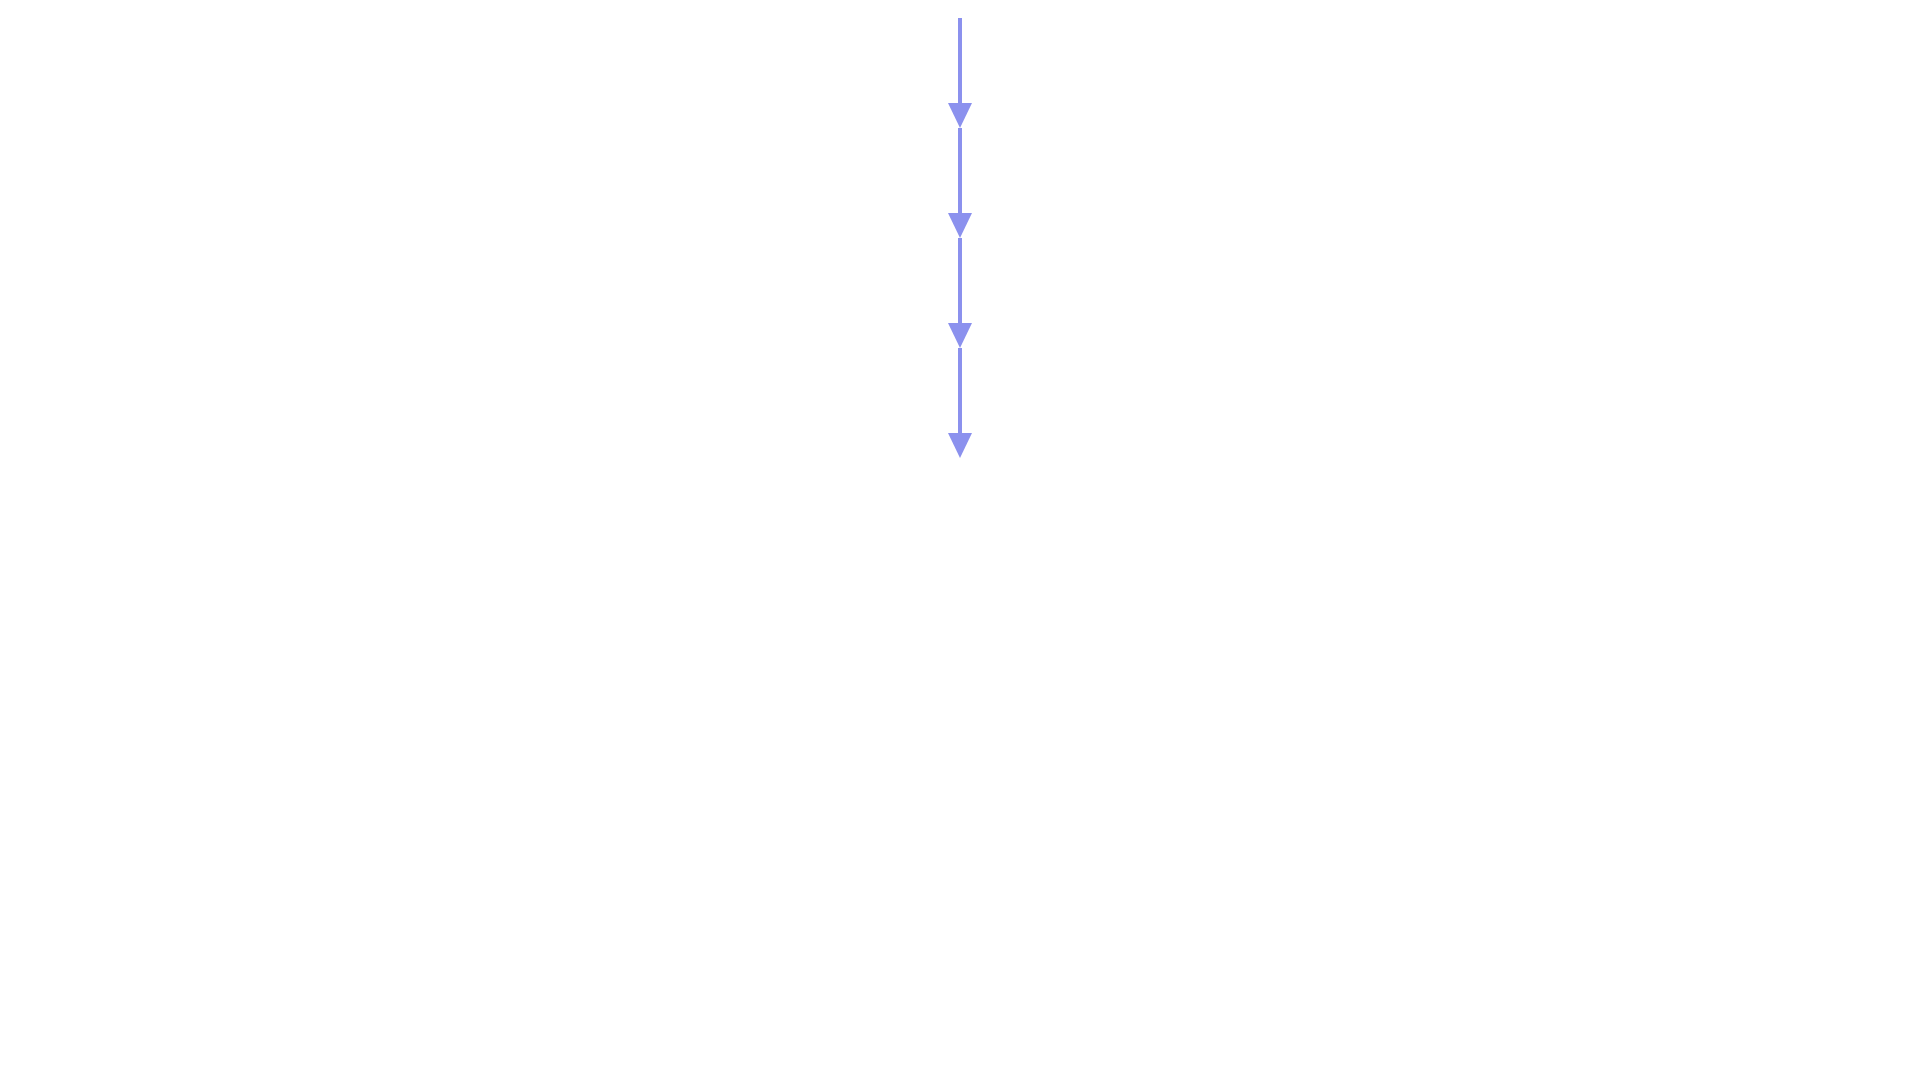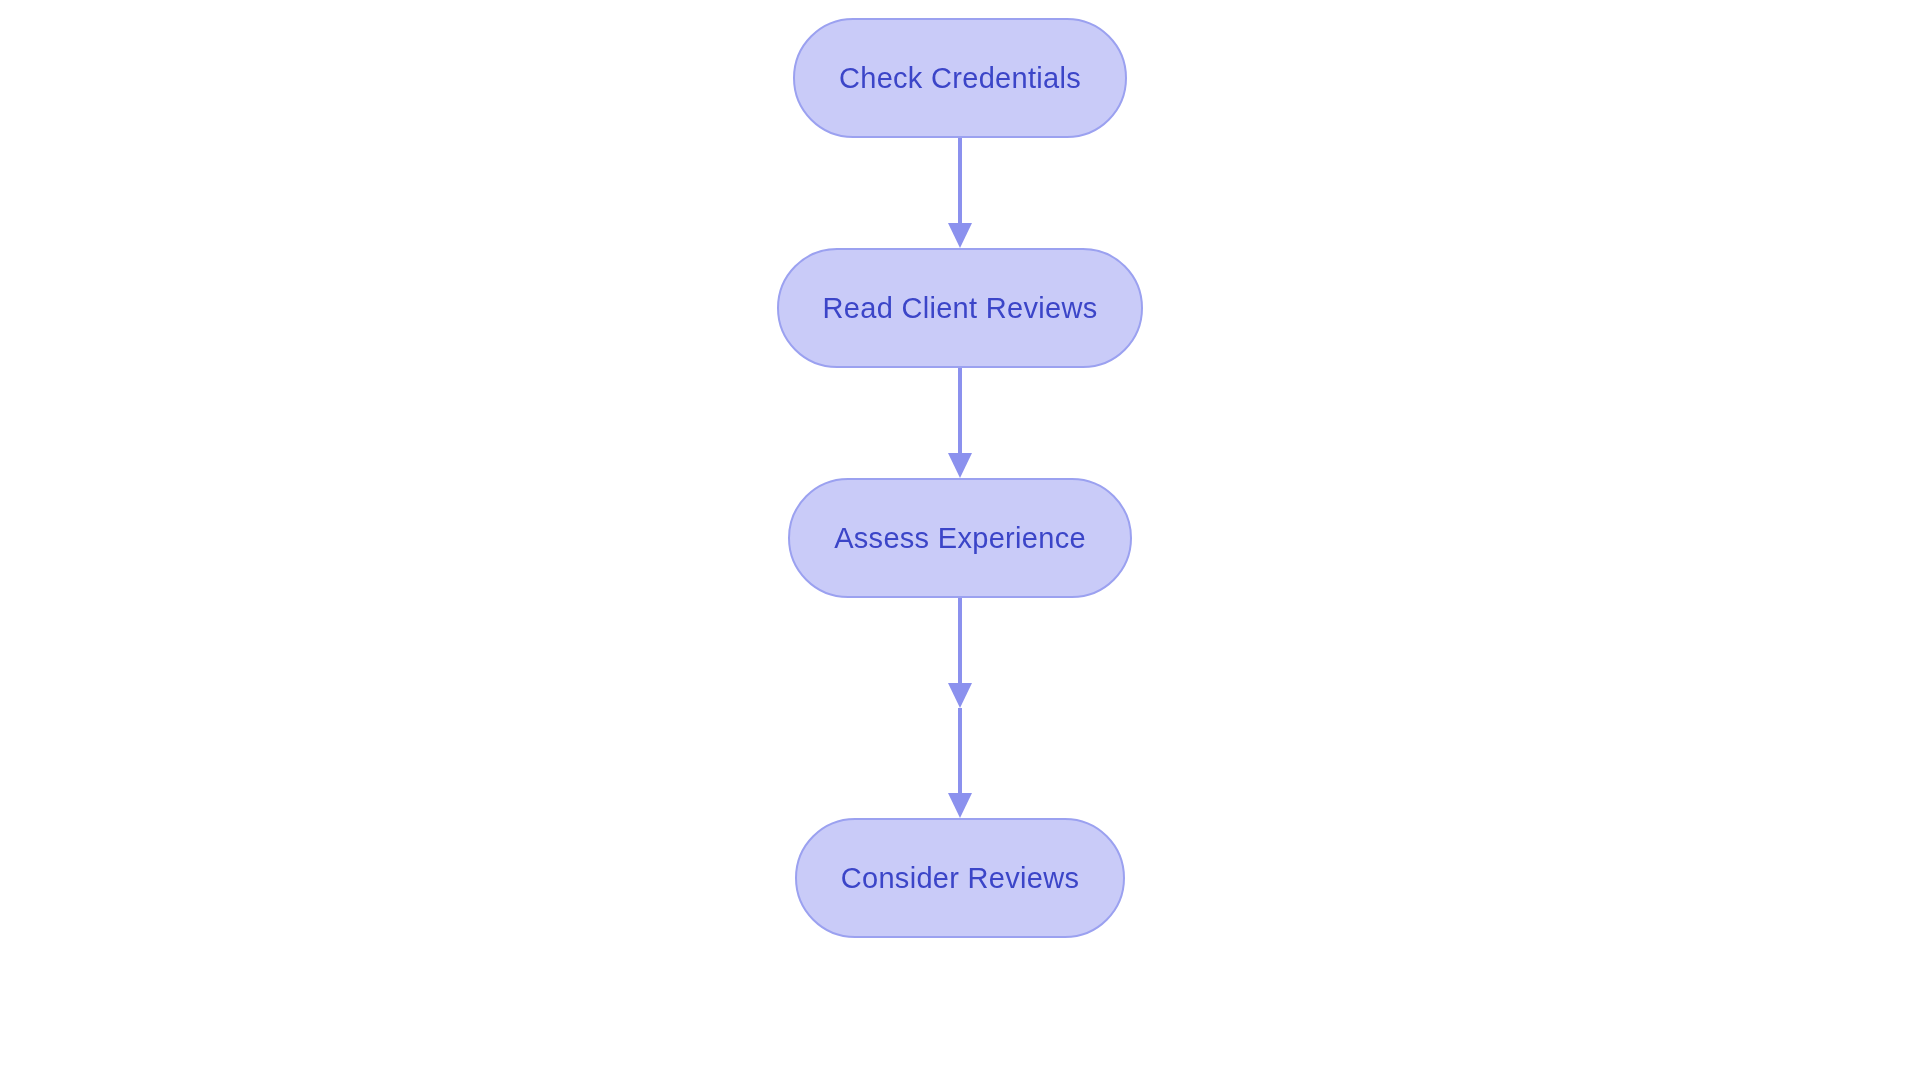--- a/index.html
+++ b/index.html
@@ -63,49 +63,37 @@
     height: 0;
     border-left: 12px solid transparent;
     border-right: 12px solid transparent;
     border-top: 25px solid var(--arrow);
   }
 </style>
 </head>
 <body>
 
 <div class="canvas">
-  <div class="node">
-    <span class="node-label">Check Credentials</span>
-  </div>
-
-  <div class="arrow">
-    <div class="arrow-line"></div>
-    <div class="arrow-head"></div>
-  </div>
-
-  <div class="node">
-    <span class="node-label">Read Client Reviews</span>
-  </div>
-
-  <div class="arrow">
-    <div class="arrow-line"></div>
-    <div class="arrow-head"></div>
-  </div>
-
-  <div class="node">
-    <span class="node-label">Assess Experience</span>
-  </div>
 
   <div class="arrow">
     <div class="arrow-line"></div>
     <div class="arrow-head"></div>
   </div>
 
 
   <div class="arrow">
     <div class="arrow-line"></div>
     <div class="arrow-head"></div>
   </div>
 
-  <div class="node">
-    <span class="node-label">Consider Reviews</span>
+
+  <div class="arrow">
+    <div class="arrow-line"></div>
+    <div class="arrow-head"></div>
   </div>
+
+
+  <div class="arrow">
+    <div class="arrow-line"></div>
+    <div class="arrow-head"></div>
+  </div>
+
 </div>
 
 </body></html>

